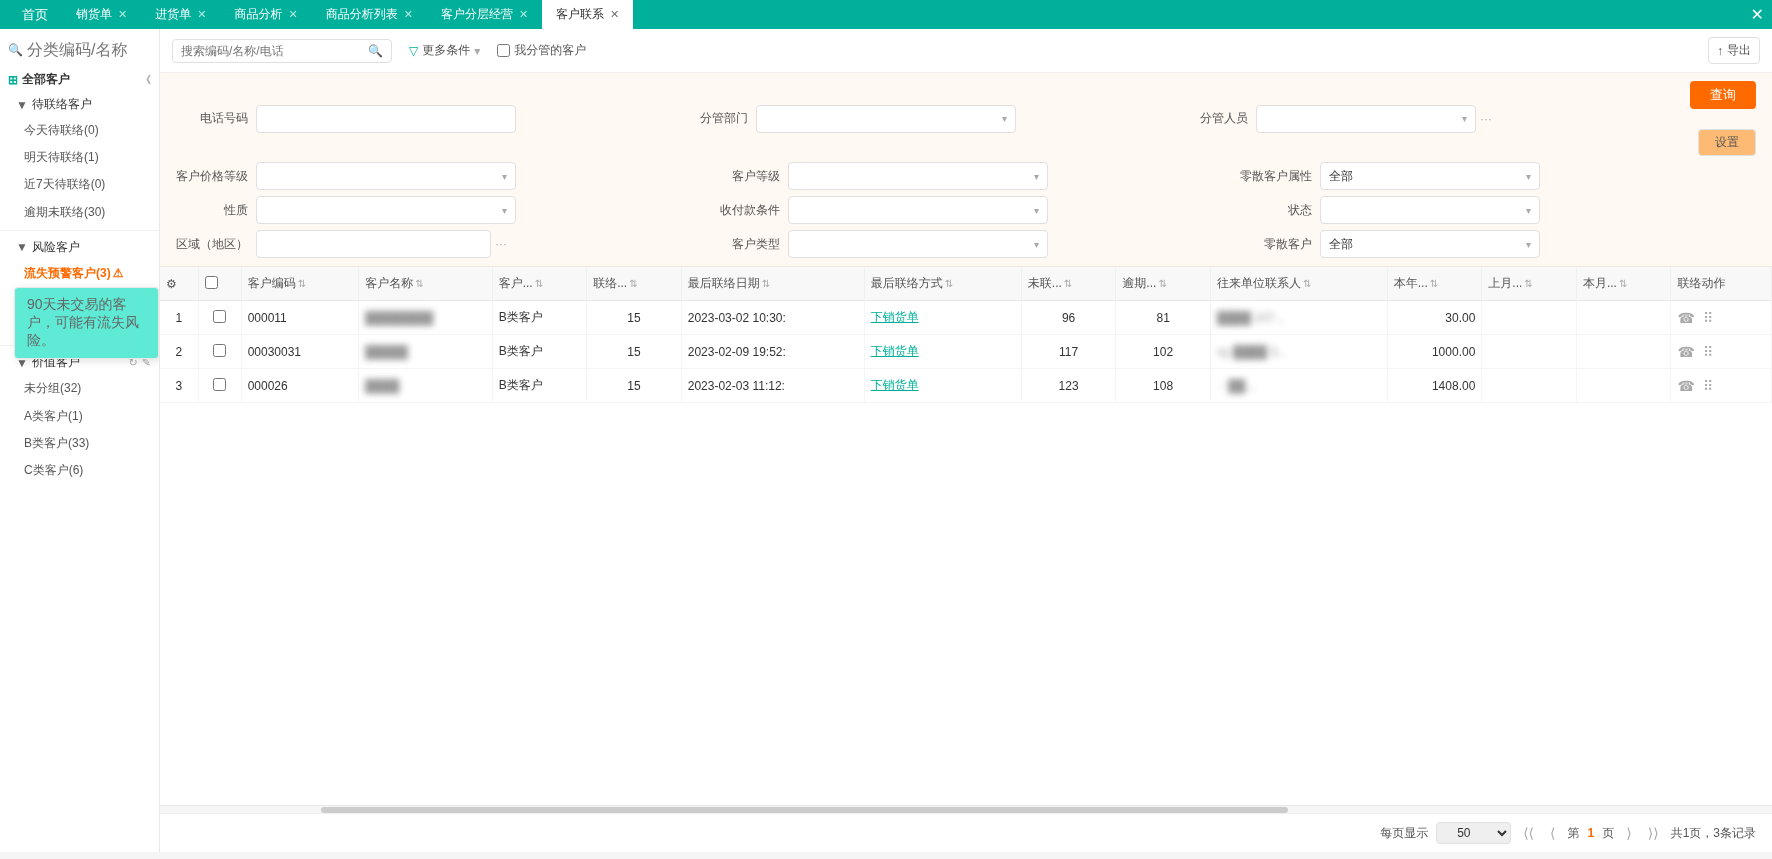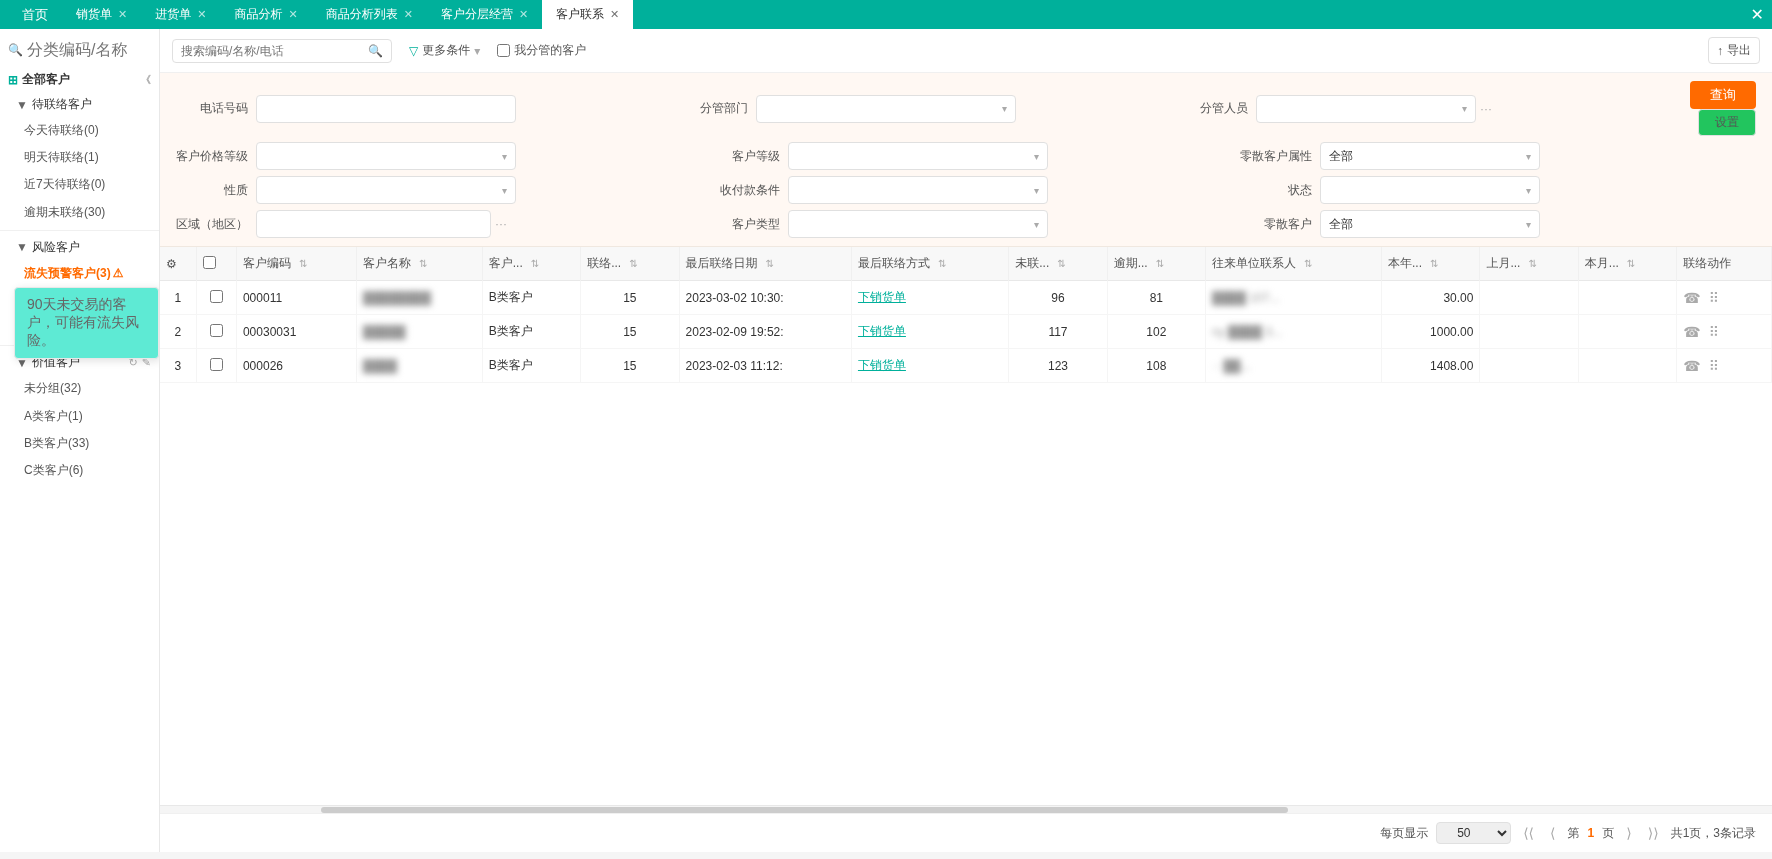--- a/index.html
+++ b/index.html
@@ -154,31 +154,31 @@
     .filter-field-select {
       flex: 1; display: flex; align-items: center;
       border: 1px solid #e0e0e0; border-radius: 4px;
       padding: 4px 8px; background: white; height: 28px;
       cursor: pointer; justify-content: space-between;
     }
     .filter-field-select .select-text { color: #333; }
     .filter-field-select .chevron { color: #aaa; font-size: 10px; }
     .filter-separator { width: 16px; }
     .filter-actions {
-      display: flex; flex-direction: column; gap: 0;
+      display: flex; flex-direction: column; gap: 20px;
       min-width: 80px; align-items: flex-end;
     }
     .btn-query {
       background: #ff6a00; color: white;
       border: none; border-radius: 4px;
       padding: 5px 20px; cursor: pointer;
       font-size: 13px;
     }
     .btn-settings {
-      background: #22c55e; color: #555;
+      background: #fdba74; color: #555;
       border: 1px solid #e0e0e0; border-radius: 4px;
       padding: 4px 16px; cursor: pointer;
       font-size: 12px;
     }
     .more-dots { color: #aaa; cursor: pointer; margin-left: 4px; }
 
     
     .table-wrapper {
       flex: 1; overflow: auto;
       padding: 0;
@@ -192,21 +192,21 @@
       border-bottom: 1px solid #e8e8e8;
     }
     thead th {
       padding: 8px 6px; text-align: left;
       color: #555; font-weight: normal;
       border-right: 1px solid #f0f0f0;
       white-space: nowrap;
       position: relative;
     }
     thead th .th-inner {
-      display: flex; align-items: center; gap: 8px;
+      display: flex; align-items: center; gap: 2px;
     }
     thead th .sort-icon { color: #aaa; font-size: 10px; }
     tbody tr { border-bottom: 1px solid #f5f5f5; }
     tbody td {
       padding: 8px 6px; color: #333;
       border-right: 1px solid #f5f5f5;
       white-space: nowrap;
     }
     .td-link { color: #00b09b; cursor: pointer; text-decoration: underline; }
     .td-center { text-align: center; }

